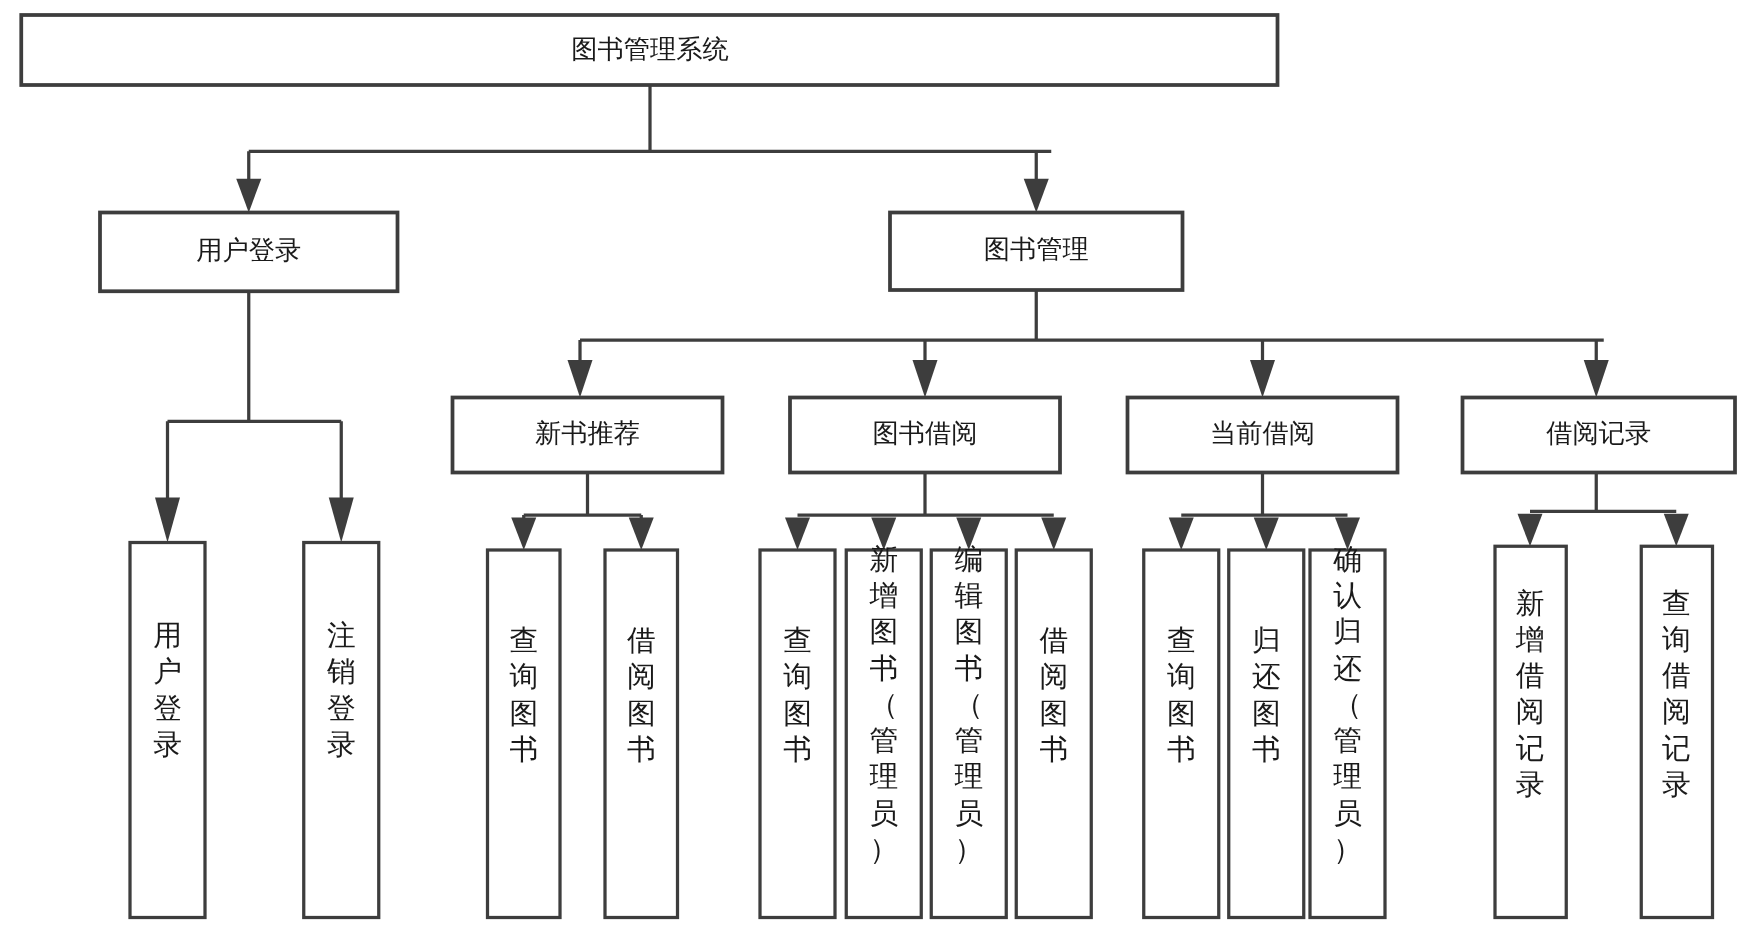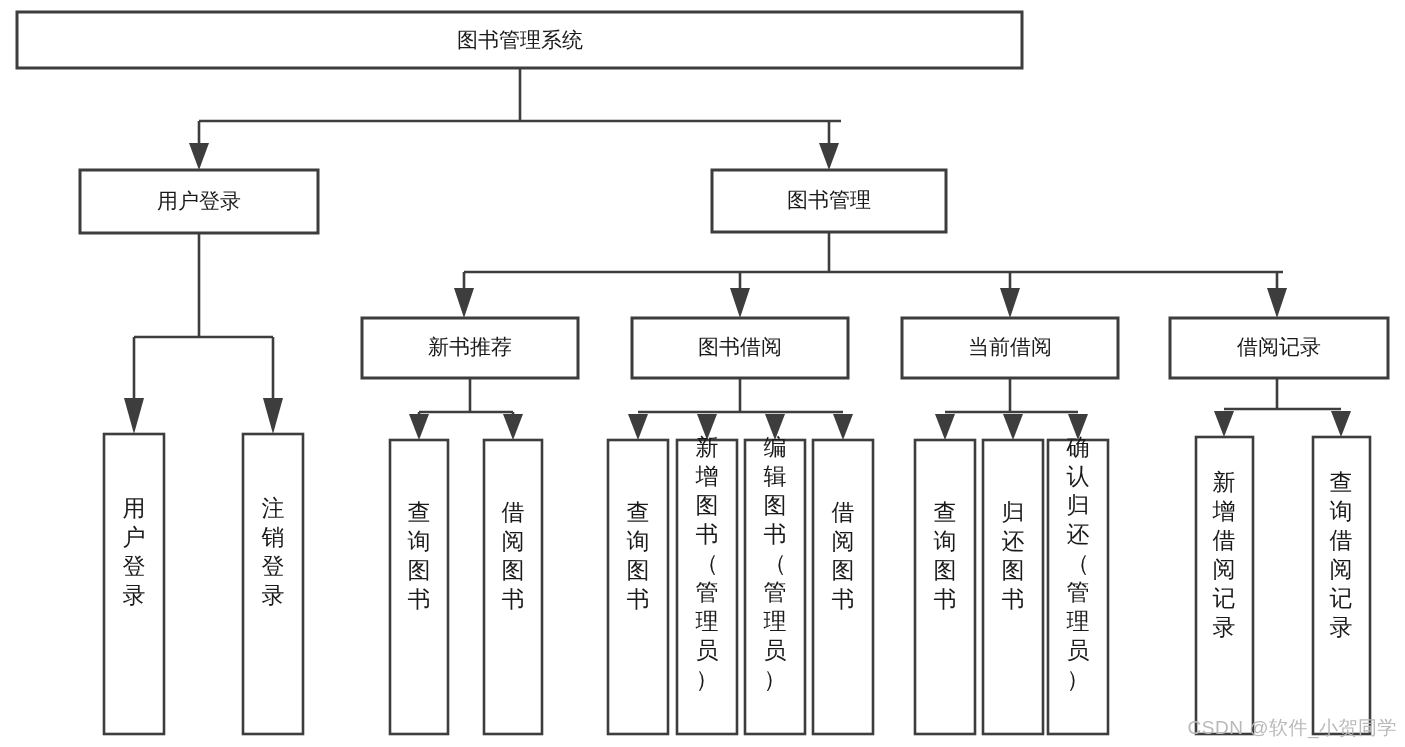--- a/index.html
+++ b/index.html
@@ -237,14 +237,13 @@
       <text class="vert-label" x="1224" y="490"><tspan x="1224" dy="0">新</tspan><tspan x="1224" dy="29">增</tspan><tspan x="1224" dy="29">借</tspan><tspan x="1224" dy="29">阅</tspan><tspan x="1224" dy="29">记</tspan><tspan x="1224" dy="29">录</tspan></text>
     </g>
 
     <g>
       <rect class="node-box-thin" x="1313" y="437" width="57" height="297"></rect>
       <text class="vert-label" x="1341" y="490"><tspan x="1341" dy="0">查</tspan><tspan x="1341" dy="29">询</tspan><tspan x="1341" dy="29">借</tspan><tspan x="1341" dy="29">阅</tspan><tspan x="1341" dy="29">记</tspan><tspan x="1341" dy="29">录</tspan></text>
     </g>
 
   </svg>
 
-  <div class="watermark">CSDN @软件_小贺同学</div>
 </div>
 
 </body></html>

